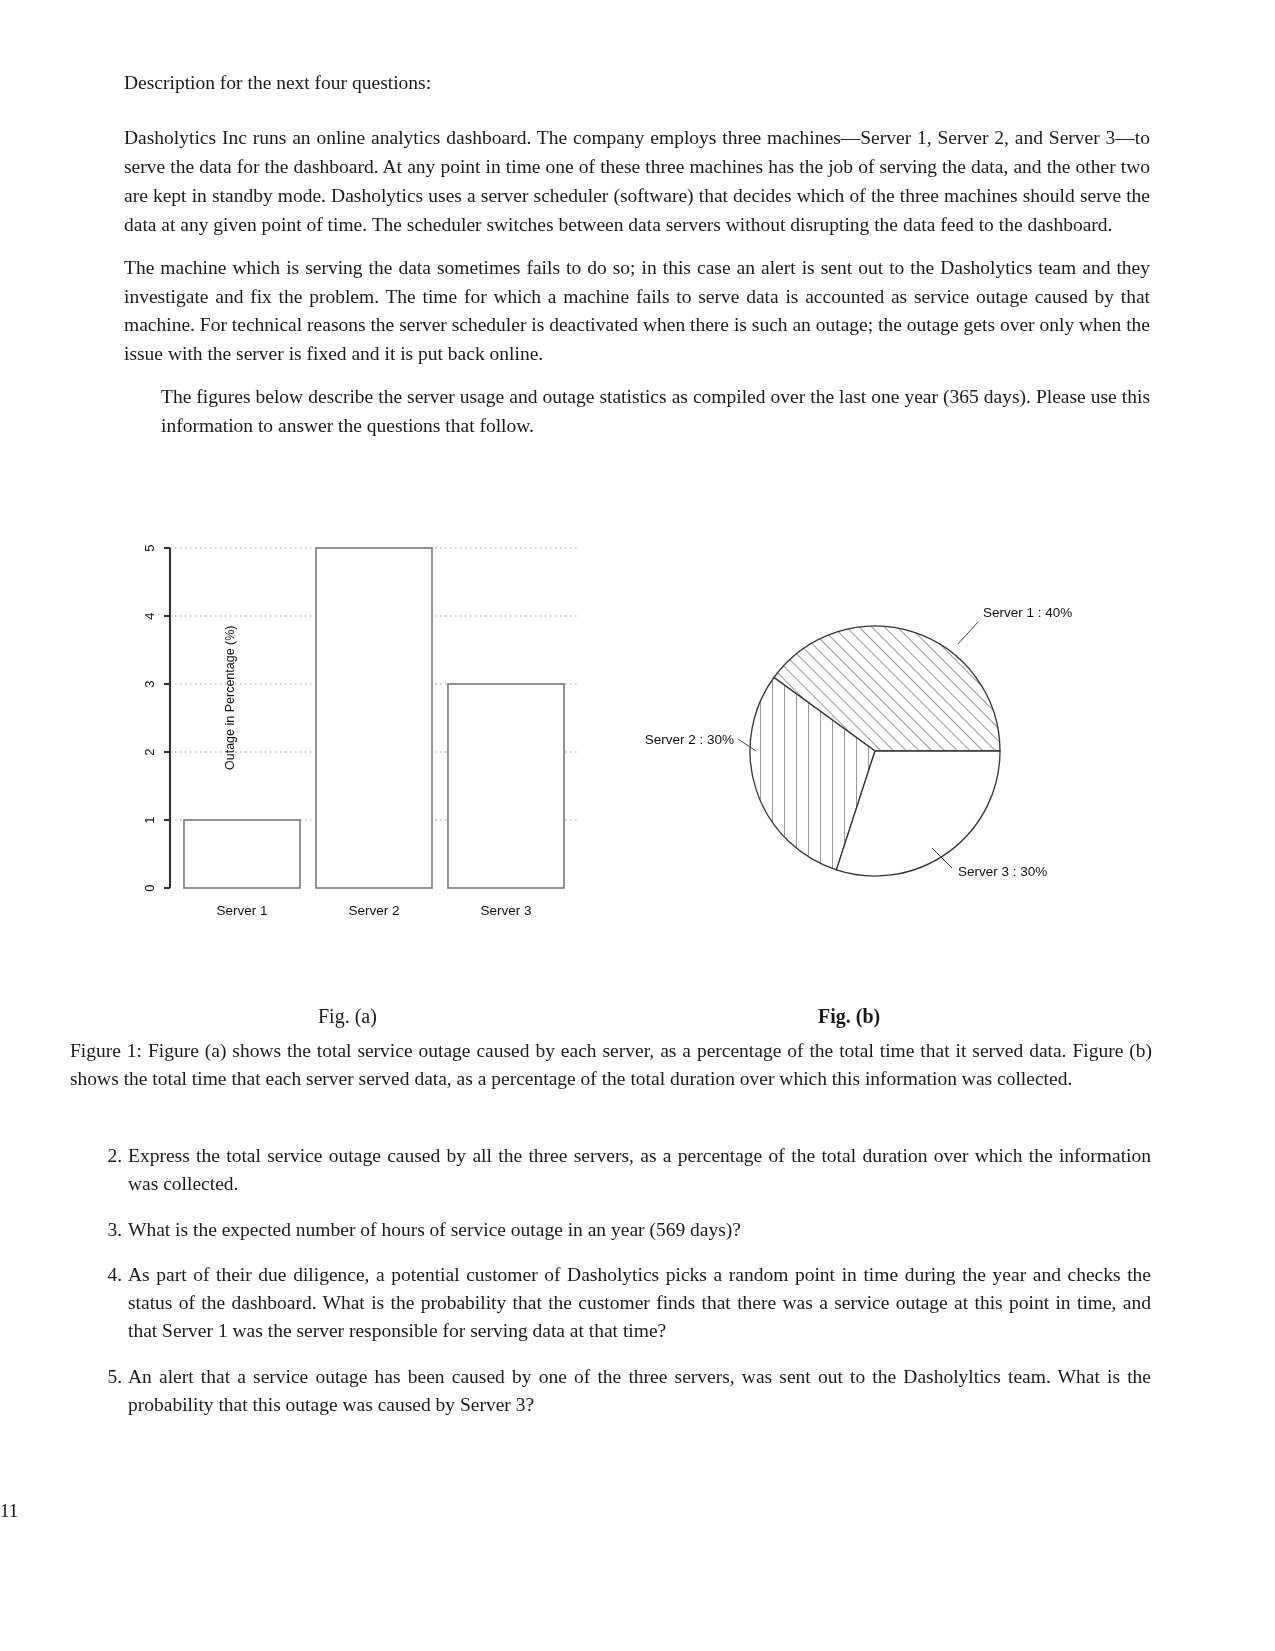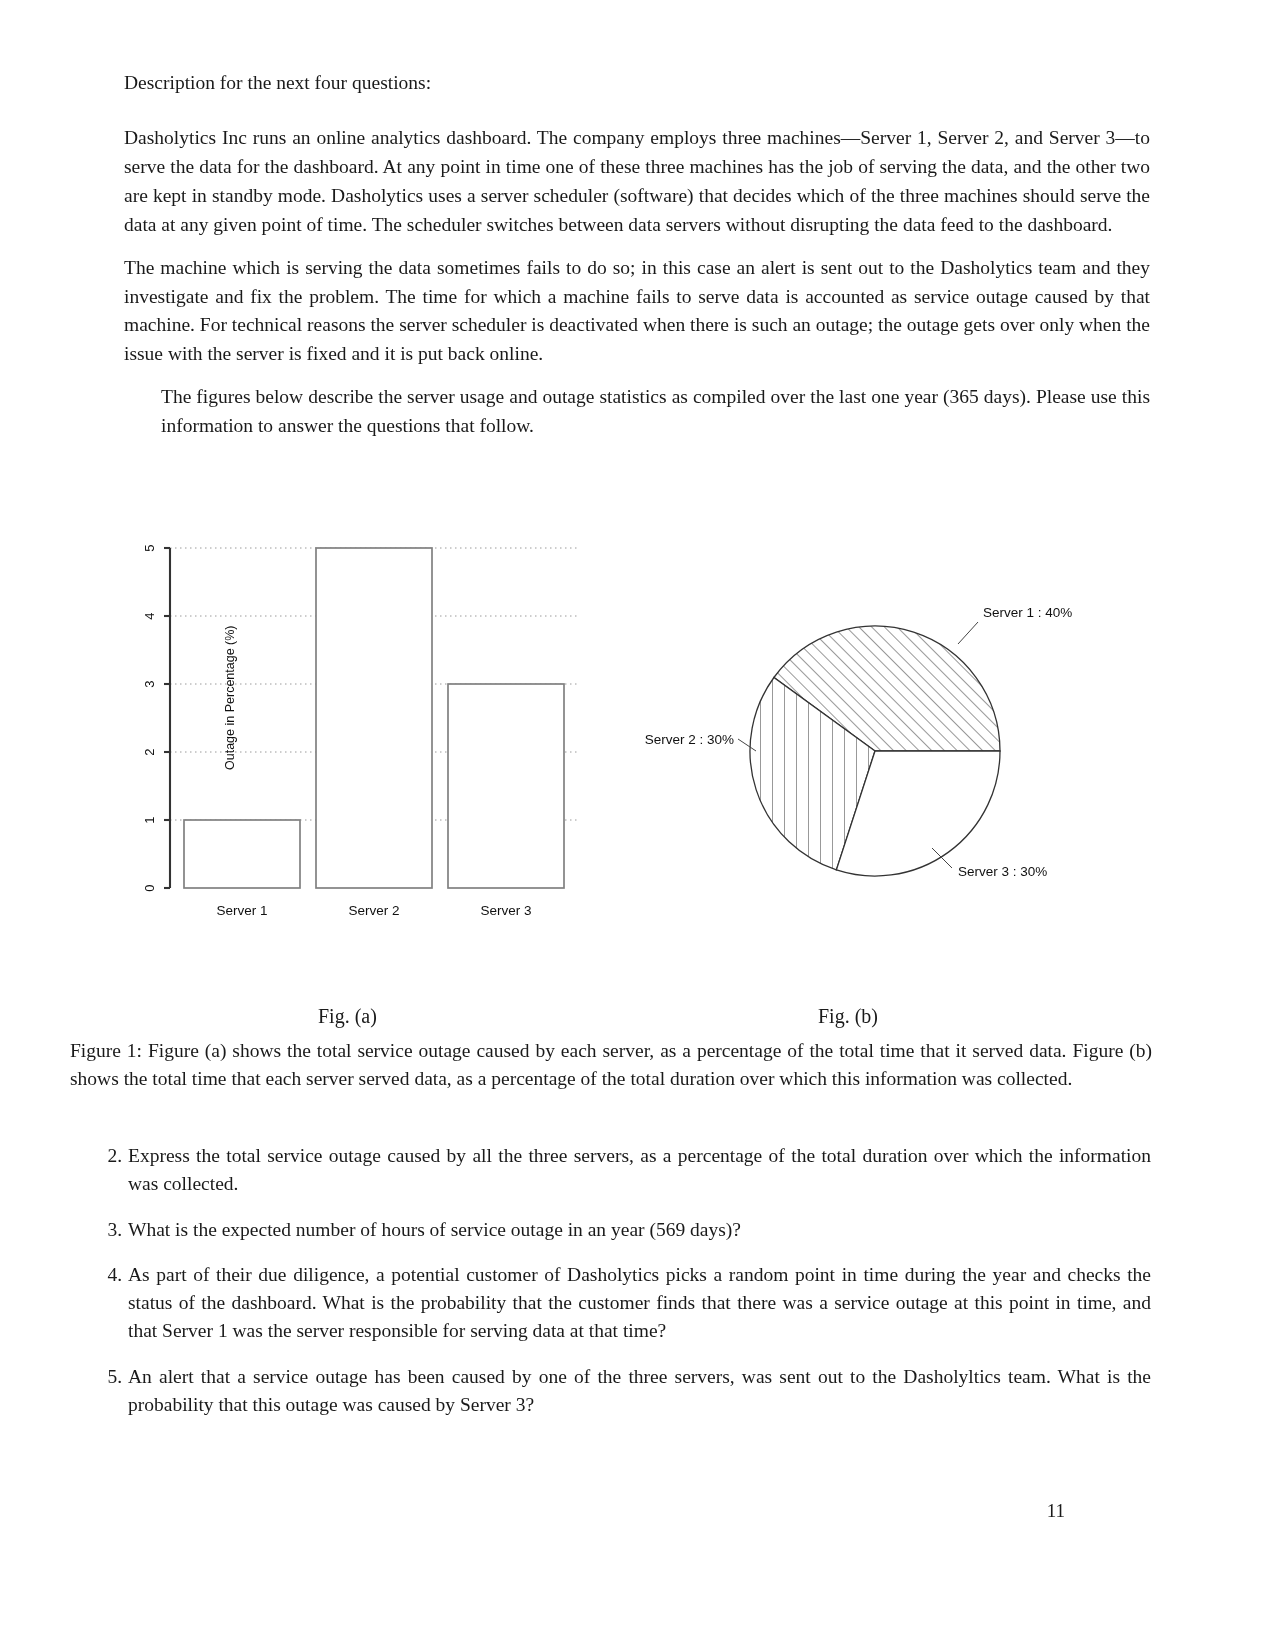--- a/index.html
+++ b/index.html
@@ -75,21 +75,21 @@
     width: 1275px;
     height: 40px;
     margin-top: 35px;
   }
   .fig-label {
     position: absolute;
     font-size: 20px;
     font-family: "Liberation Serif", "DejaVu Serif", serif;
   }
   .fig-label.a { left: 318px; top: 0; }
-  .fig-label.b { left: 818px; top: 0; }
+  .fig-label.b { left: 818px; top: 0; font-weight: bold; }
 
   .figure-caption {
     position: absolute;
     left: 70px;
     top: 1025px;
     width: 1082px;
     font-size: 19.5px;
     line-height: 1.45;
     text-align: justify;
     margin-top: 12px;
@@ -115,23 +115,22 @@
     left: 0;
     top: 0;
     width: 26px;
     text-align: right;
   }
   .page-number {
     position: absolute;
     left: 0;
     top: 1500px;
     width: 1033px;
-    text-align: right;
+    text-align: left;
     font-size: 19px;
-    padding-left: 32px;
   }
 
   
   .ylab {
     position: absolute;
     left: 113px;
     top: 250px;
     transform: rotate(-90deg);
     transform-origin: left top;
     font-family: "Liberation Sans", sans-serif;

